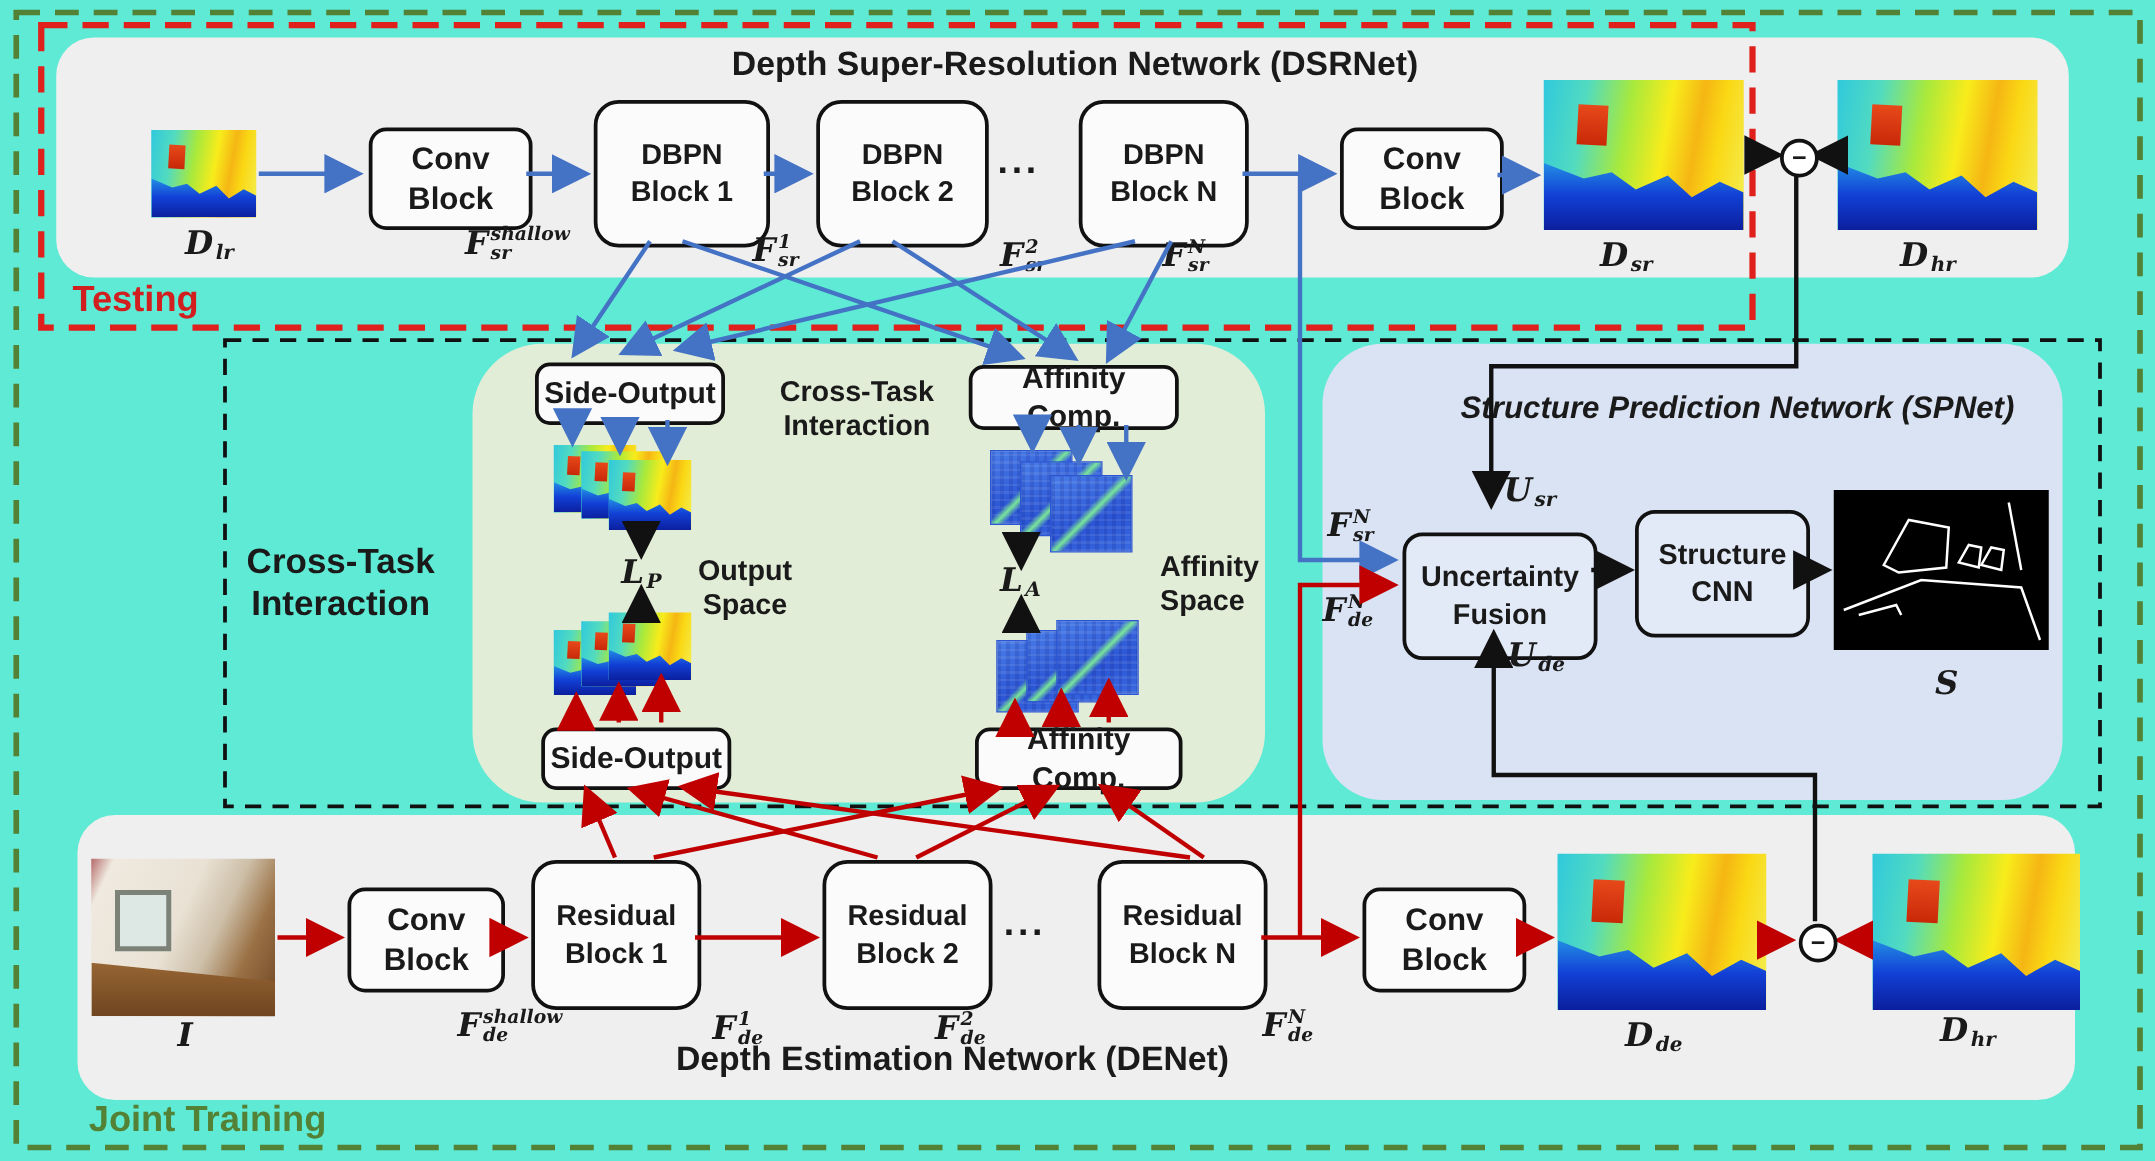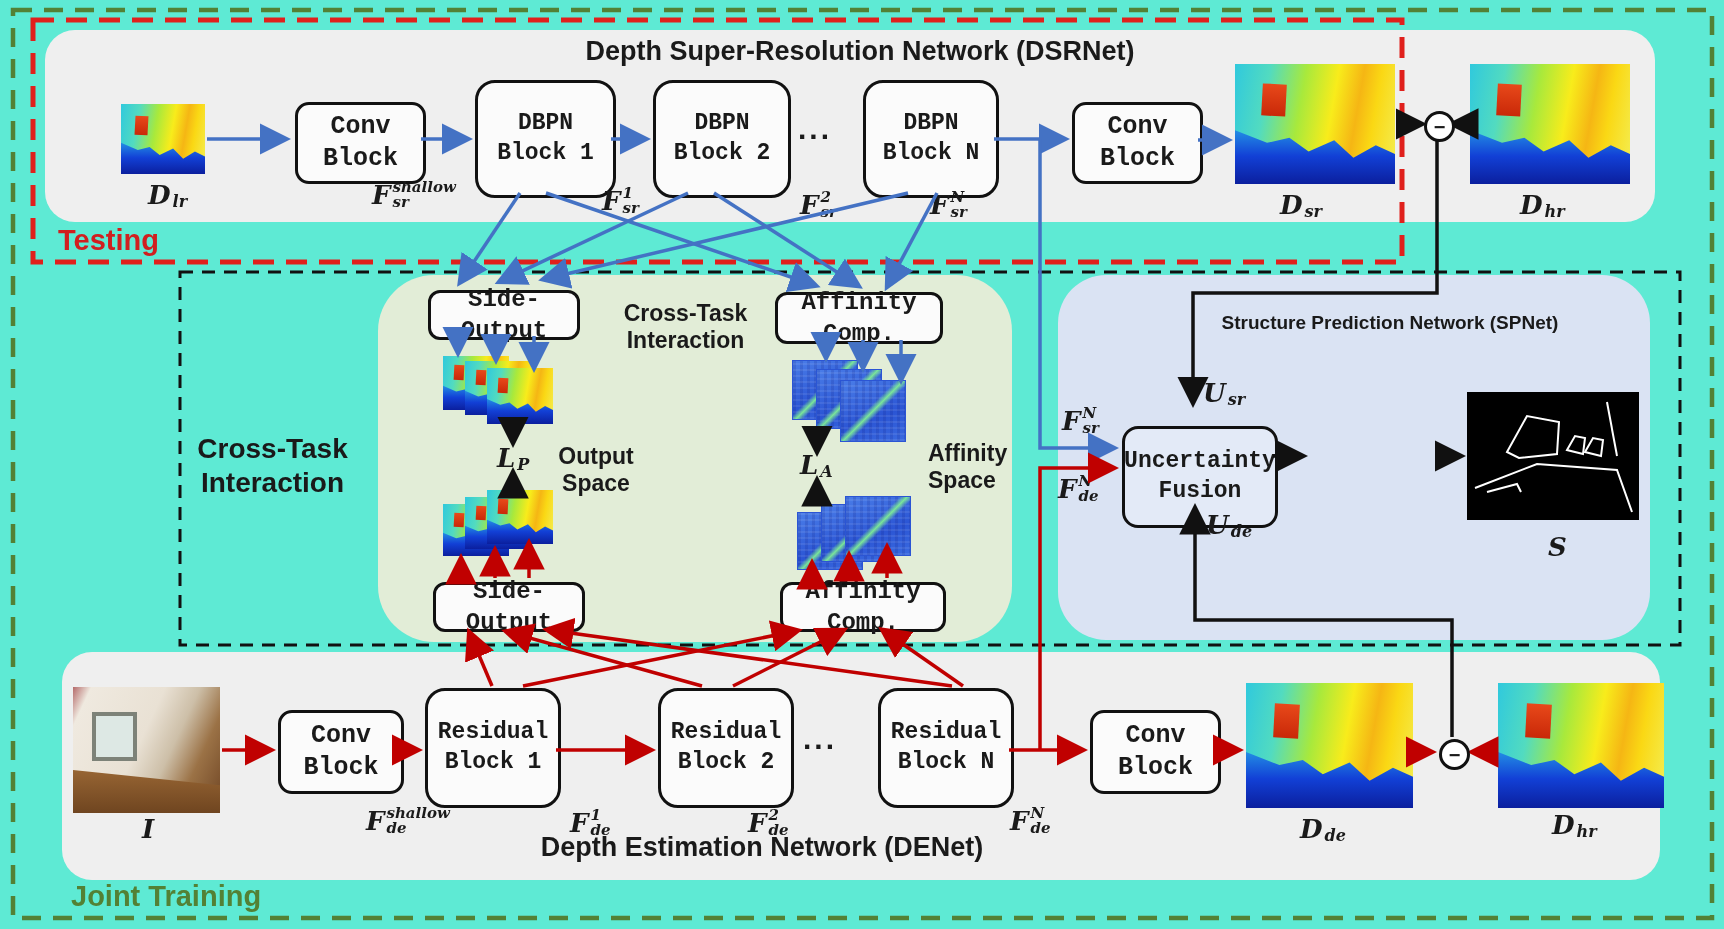--- a/index.html
+++ b/index.html
@@ -4,25 +4,25 @@
 <style>
   html,body{margin:0;padding:0;background:#ffffff;}
   #stage{position:relative;width:1724px;height:929px;background:#5eead4;overflow:hidden;
          font-family:"Liberation Sans",sans-serif;color:#1a1a1a;padding-left:20px;}
   .region{position:absolute;border-radius:30px;}
   .bg-gray{background:#efefef;}
   .bg-green{background:#e2edd7;border-radius:56px;}
   .bg-blue{background:#dae3f3;border-radius:48px;}
   .blk{position:absolute;background:#fbfbfb;border:3.5px solid #111;border-radius:20px;
        display:flex;flex-direction:column;align-items:center;justify-content:center;
-       font-weight:bold;font-size:23px;line-height:1.3;text-align:center;font-family:Liberation Mono, monospace;}
+       font-weight:bold;font-size:23px;line-height:1.3;text-align:center;}
   .blk.small{border-radius:14px;font-size:25px;}
   .blk.pill{border-radius:12px;font-size:24px;flex-direction:row;}
   .title{position:absolute;font-weight:bold;text-align:center;}
-  .t27{font-size:27px;} .t25{font-size:19px;} .t23{font-size:23px;} .t28{font-size:28px;line-height:1.2;}
+  .t27{font-size:27px;} .t25{font-size:25px;font-style:italic;} .t23{font-size:23px;} .t28{font-size:28px;line-height:1.2;}
   .testing{color:#d11f1f;font-size:29px;font-weight:bold;}
   .joint{color:#538135;font-size:29px;font-weight:bold;}
   .dots{position:absolute;font-weight:bold;font-size:30px;letter-spacing:3px;}
   .minus-circle{position:absolute;width:25px;height:25px;border:3.5px solid #111;border-radius:50%;
        background:#fff;display:flex;align-items:center;justify-content:center;
        font-weight:bold;font-size:20px;line-height:1;z-index:6;}
   
   .mlab{position:absolute;font-family:"DejaVu Serif",serif;font-style:italic;font-weight:bold;
         display:inline-flex;align-items:center;white-space:nowrap;}
   .mb{font-size:26px;line-height:1;}
@@ -195,20 +195,24 @@
     <div class="aff" style="left:845px;top:496px;width:64px;height:58px;z-index:3;"></div>
   </div>
   <div class="blk pill" style="left:780px;top:582px;width:160px;height:44px;">
     <span>Affinity Comp.</span>
     </div>
 
   <div class="blk" style="left:1122px;top:426px;width:150px;height:96px;border-radius:16px;background:#e3eaf7;">
     <div>Uncertainty</div>
     <div>Fusion</div>
   </div>
+  <div class="blk" style="left:1308px;top:408px;width:134px;height:96px;border-radius:16px;background:#e3eaf7;">
+    <div>Structure</div>
+    <div>CNN</div>
+  </div>
   <div class="edge" style="left:1467px;top:392px;width:172px;height:128px;">
     <svg width="172" height="128" viewBox="0 0 172 128">
       <g stroke="#fff" stroke-width="2" fill="none">
         <path d="M8 96 L70 72 L150 78 L165 120"></path>
         <path d="M40 60 L60 24 L92 30 L90 62 L52 66 Z"></path>
         <path d="M100 58 l8 -14 l10 2 l-2 16 Z"></path>
         <path d="M118 60 l8 -14 l10 2 l-2 16 Z"></path>
         <path d="M140 10 L150 64"></path>
         <path d="M20 100 l30 -8 l4 8"></path>
       </g>

